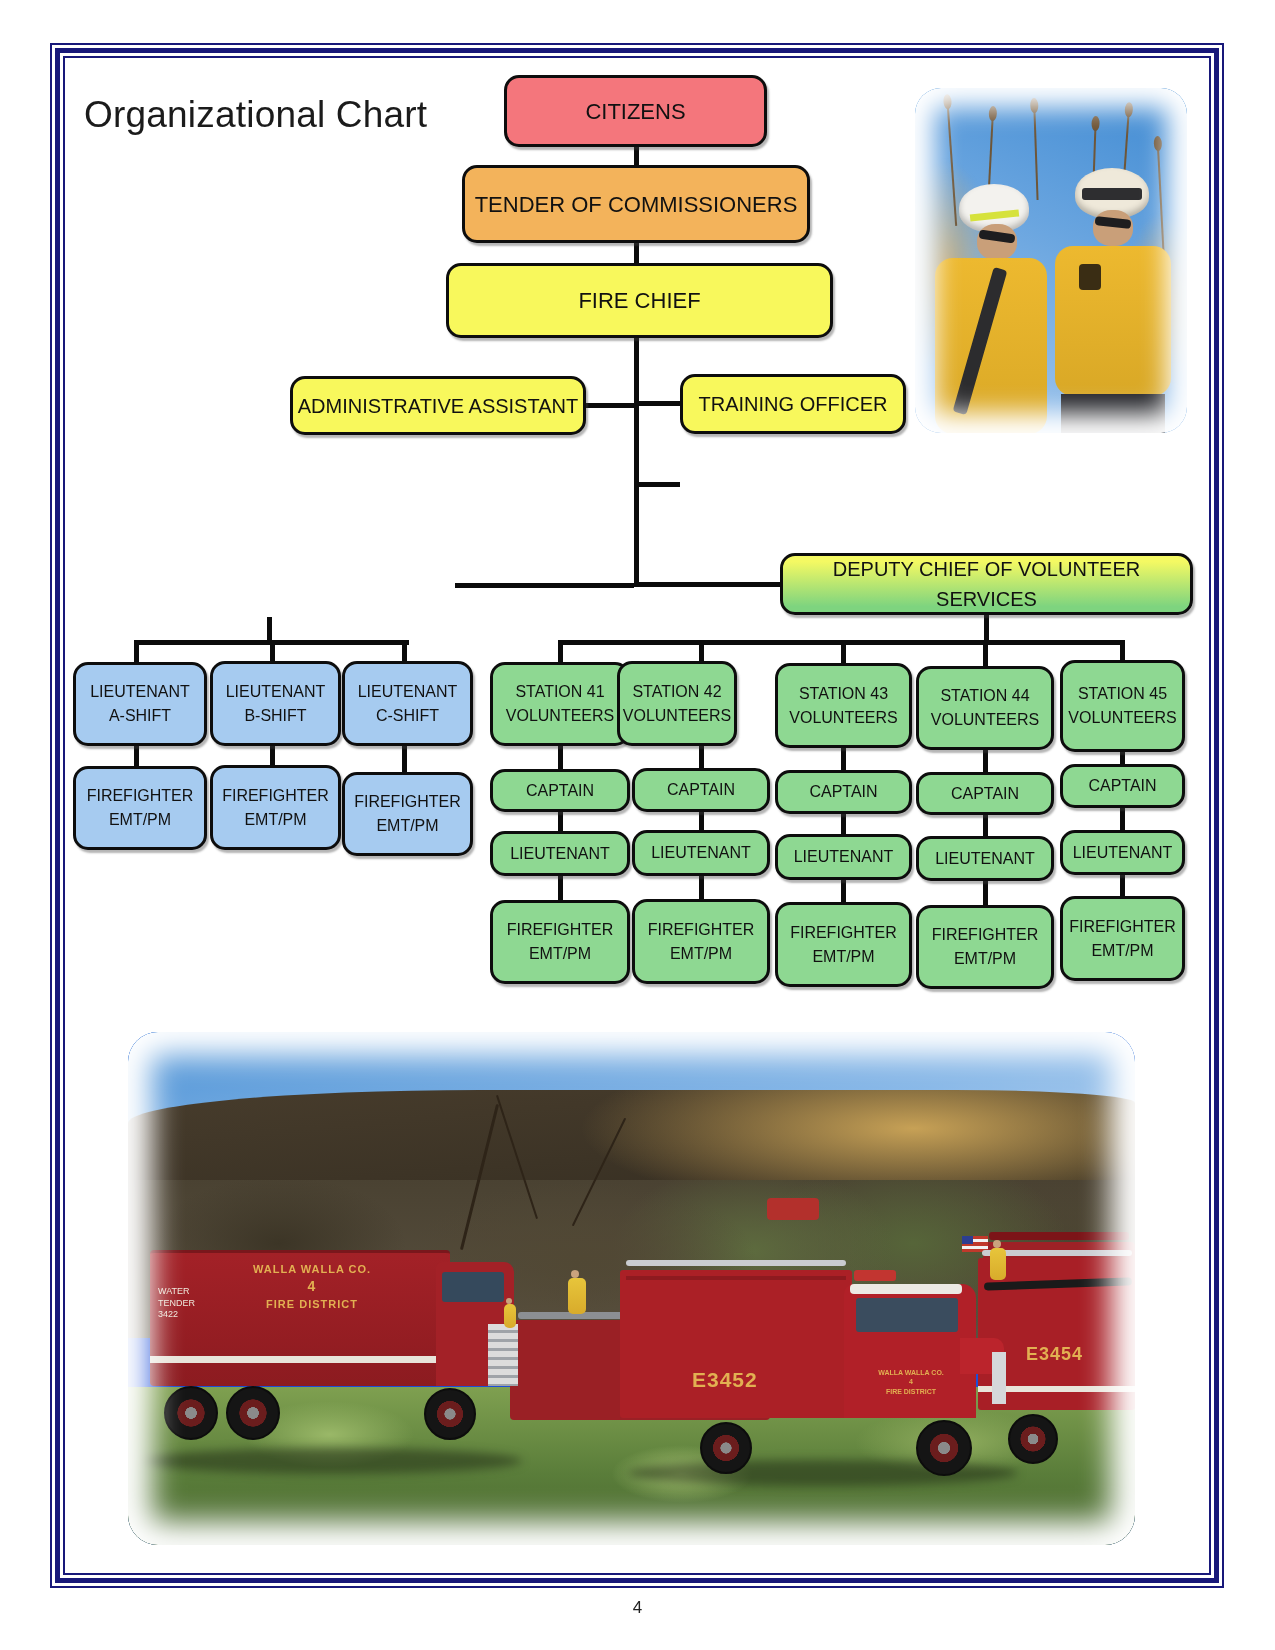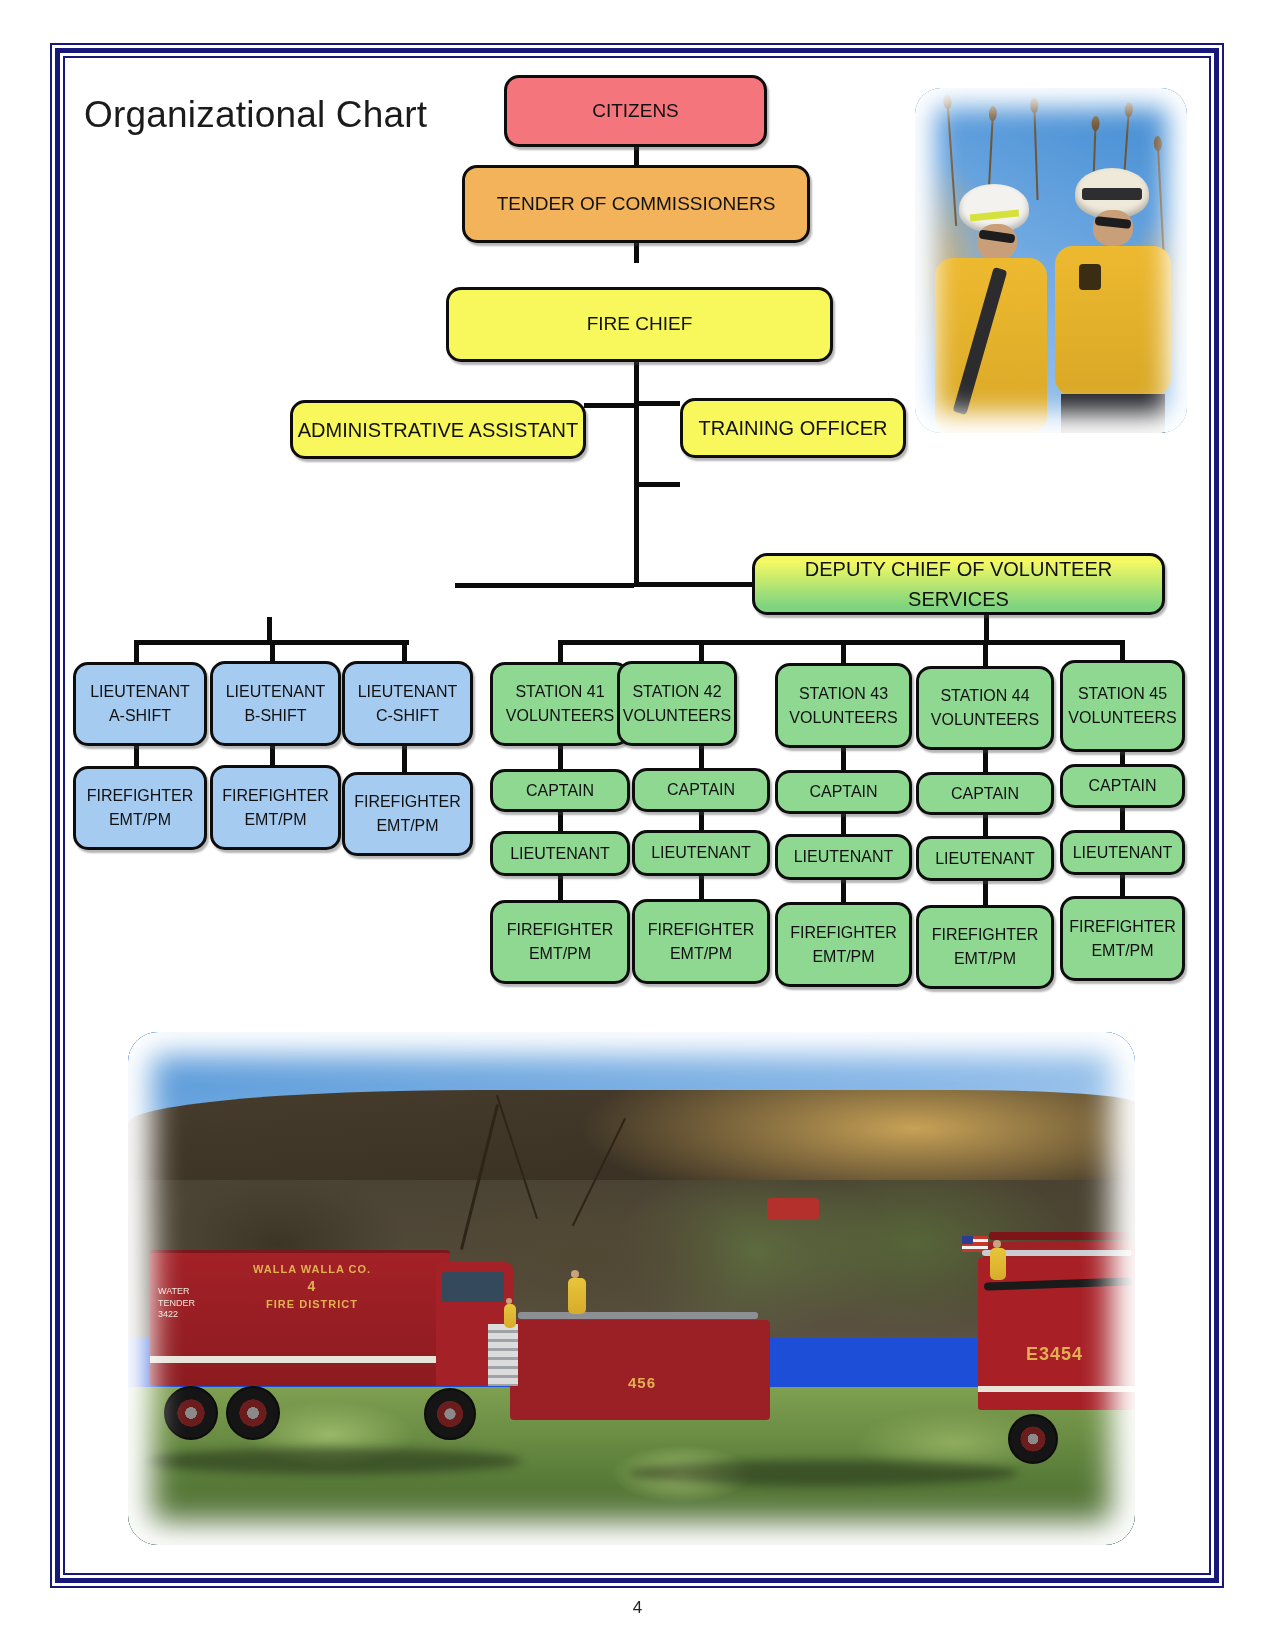--- a/index.html
+++ b/index.html
@@ -12,22 +12,22 @@
   .frame-mid{width:100%;height:100%;border:5px solid #18187a;padding:3px;box-sizing:border-box;}
   .frame-inner{width:100%;height:100%;border:2px solid #18187a;box-sizing:border-box;}
 
   .title{position:absolute;left:84px;top:94px;font-size:37px;letter-spacing:.2px;color:#1b1b1b;}
 
   
   .node{position:absolute;box-sizing:border-box;border:3px solid #0d0d0d;border-radius:15px;
     display:flex;align-items:center;justify-content:center;text-align:center;
     white-space:pre-line;line-height:1.5;z-index:2;
     box-shadow:2px 3px 2px rgba(70,70,70,.4);padding:2px 4px;}
-  .fs19{font-size:19px;} .fs17{font-size:20px;} .fs16{font-size:16px;}
-  .c-salmon{background:#f4767c;} .c-orange{background:#f3b35b;} .c-yellow{background:#f8f85c;margin-top:24px;}
+  .fs19{font-size:22px;} .fs17{font-size:20px;} .fs16{font-size:16px;}
+  .c-salmon{background:#f4767c;} .c-orange{background:#f3b35b;} .c-yellow{background:#f8f85c;}
   .c-blue{background:#a6cbf0;} .c-green{background:#8ed892;}
   .c-grad-ops{background:linear-gradient(180deg,#fbfa6a 12%,#a9cdf1 92%);}
   .c-grad-vol{background:linear-gradient(180deg,#f4f963 10%,#7ed47f 90%);}
 
   .ln{position:absolute;background:#0b0b0b;z-index:1;display:block;}
 
   
   #photo-top{position:absolute;left:915px;top:88px;width:272px;height:345px;border-radius:26px;
     overflow:hidden;z-index:3;}
   #photo-top *{position:absolute;}
@@ -130,21 +130,21 @@
   <i class="ln" style="left:699px;top:876px;width:5px;height:23px"></i>
   <i class="ln" style="left:841px;top:880px;width:5px;height:22px"></i>
   <i class="ln" style="left:983px;top:881px;width:5px;height:24px"></i>
   <i class="ln" style="left:1120px;top:875px;width:5px;height:21px"></i>
 
   <div class="node c-salmon fs19" style="left:504px;top:75px;width:263px;height:72px">CITIZENS</div>
   <div class="node c-orange fs19" style="left:462px;top:165px;width:348px;height:78px">TENDER OF COMMISSIONERS</div>
   <div class="node c-yellow fs19" style="left:446px;top:263px;width:387px;height:75px">FIRE CHIEF</div>
   <div class="node c-yellow fs17" style="left:290px;top:376px;width:296px;height:59px">ADMINISTRATIVE ASSISTANT</div>
   <div class="node c-yellow fs17" style="left:680px;top:374px;width:226px;height:60px">TRAINING OFFICER</div>
-  <div class="node c-grad-vol fs17" style="left:752px;top:553px;width:413px;height:62px">DEPUTY CHIEF OF VOLUNTEER SERVICES</div>
+  <div class="node c-grad-vol fs17" style="left:780px;top:553px;width:413px;height:62px">DEPUTY CHIEF OF VOLUNTEER SERVICES</div>
 
   <div class="node c-blue fs16" style="left:73px;top:662px;width:134px;height:84px">LIEUTENANT
 A-SHIFT</div>
   <div class="node c-blue fs16" style="left:210px;top:661px;width:131px;height:85px">LIEUTENANT
 B-SHIFT</div>
   <div class="node c-blue fs16" style="left:342px;top:661px;width:131px;height:85px">LIEUTENANT
 C-SHIFT</div>
   <div class="node c-blue fs16" style="left:73px;top:766px;width:134px;height:84px">FIREFIGHTER
 EMT/PM</div>
   <div class="node c-blue fs16" style="left:210px;top:765px;width:131px;height:85px">FIREFIGHTER
@@ -266,20 +266,37 @@
 TENDER
 3422</div>
       <div style="left:300px;top:34px;width:78px;height:124px;background:#a32127;border-radius:6px 10px 0 0"></div>
       <div style="left:306px;top:44px;width:62px;height:30px;background:#35495c;border-radius:3px"></div>
       <div style="left:352px;top:96px;width:30px;height:62px;background:repeating-linear-gradient(180deg,#dcdcdc 0 6px,#9fa3a8 6px 9px)"></div>
       <div class="wh" style="left:28px;top:158px;width:54px;height:54px"></div>
       <div class="wh" style="left:90px;top:158px;width:54px;height:54px"></div>
       <div class="wh" style="left:288px;top:160px;width:52px;height:52px"></div>
     </div>
 
+    <div style="left:488px;top:218px;width:395px;height:235px;z-index:4">
+      <div style="left:4px;top:20px;width:232px;height:148px;background:#ab2026;border-radius:3px"></div>
+      <div style="left:10px;top:10px;width:220px;height:6px;background:#caccd0;border-radius:3px"></div>
+      <div style="left:10px;top:26px;width:220px;height:4px;background:#8e1a1f"></div>
+      <div class="truck-label" style="left:76px;top:118px;font-size:21px">E3452</div>
+      <div style="left:228px;top:34px;width:132px;height:134px;background:#b12028;border-radius:10px 14px 0 0"></div>
+      <div style="left:234px;top:34px;width:112px;height:10px;background:#ece9e4;border-radius:4px"></div>
+      <div style="left:240px;top:48px;width:102px;height:34px;background:#3a4c5e;border-radius:3px"></div>
+      <div class="truck-label" style="left:252px;top:118px;width:86px;font-size:7px;line-height:1.35;text-align:center;white-space:pre-line;letter-spacing:0">WALLA WALLA CO.
+4
+FIRE DISTRICT</div>
+      <div style="left:344px;top:88px;width:44px;height:36px;background:#bb242c;border-radius:0 10px 0 0"></div>
+      <div style="left:376px;top:102px;width:14px;height:52px;background:#d5d7da"></div>
+      <div style="left:238px;top:20px;width:42px;height:11px;background:#c23530;border-radius:3px"></div>
+      <div class="wh" style="left:84px;top:172px;width:52px;height:52px"></div>
+      <div class="wh" style="left:300px;top:170px;width:56px;height:56px"></div>
+    </div>
 
     <div style="left:820px;top:186px;width:187px;height:245px;z-index:3">
       <div style="left:14px;top:18px;width:26px;height:16px;background:linear-gradient(180deg,#c0392b 0 20%,#f2f2f2 20% 40%,#c0392b 40% 60%,#f2f2f2 60% 80%,#c0392b 80%)">
         <div style="left:0;top:0;width:11px;height:8px;background:#2c3e91"></div>
       </div>
       <div style="left:30px;top:40px;width:157px;height:152px;background:#a81f26;border-radius:3px"></div>
       <div style="left:34px;top:32px;width:150px;height:6px;background:#caccd0;border-radius:3px"></div>
       <div style="left:36px;top:62px;width:148px;height:8px;background:#1a1a1a;transform:rotate(-2deg);border-radius:4px"></div>
       <div style="left:30px;top:168px;width:157px;height:6px;background:#e8e4da"></div>
       <div class="truck-label" style="left:78px;top:126px;font-size:18px">E3454</div>

